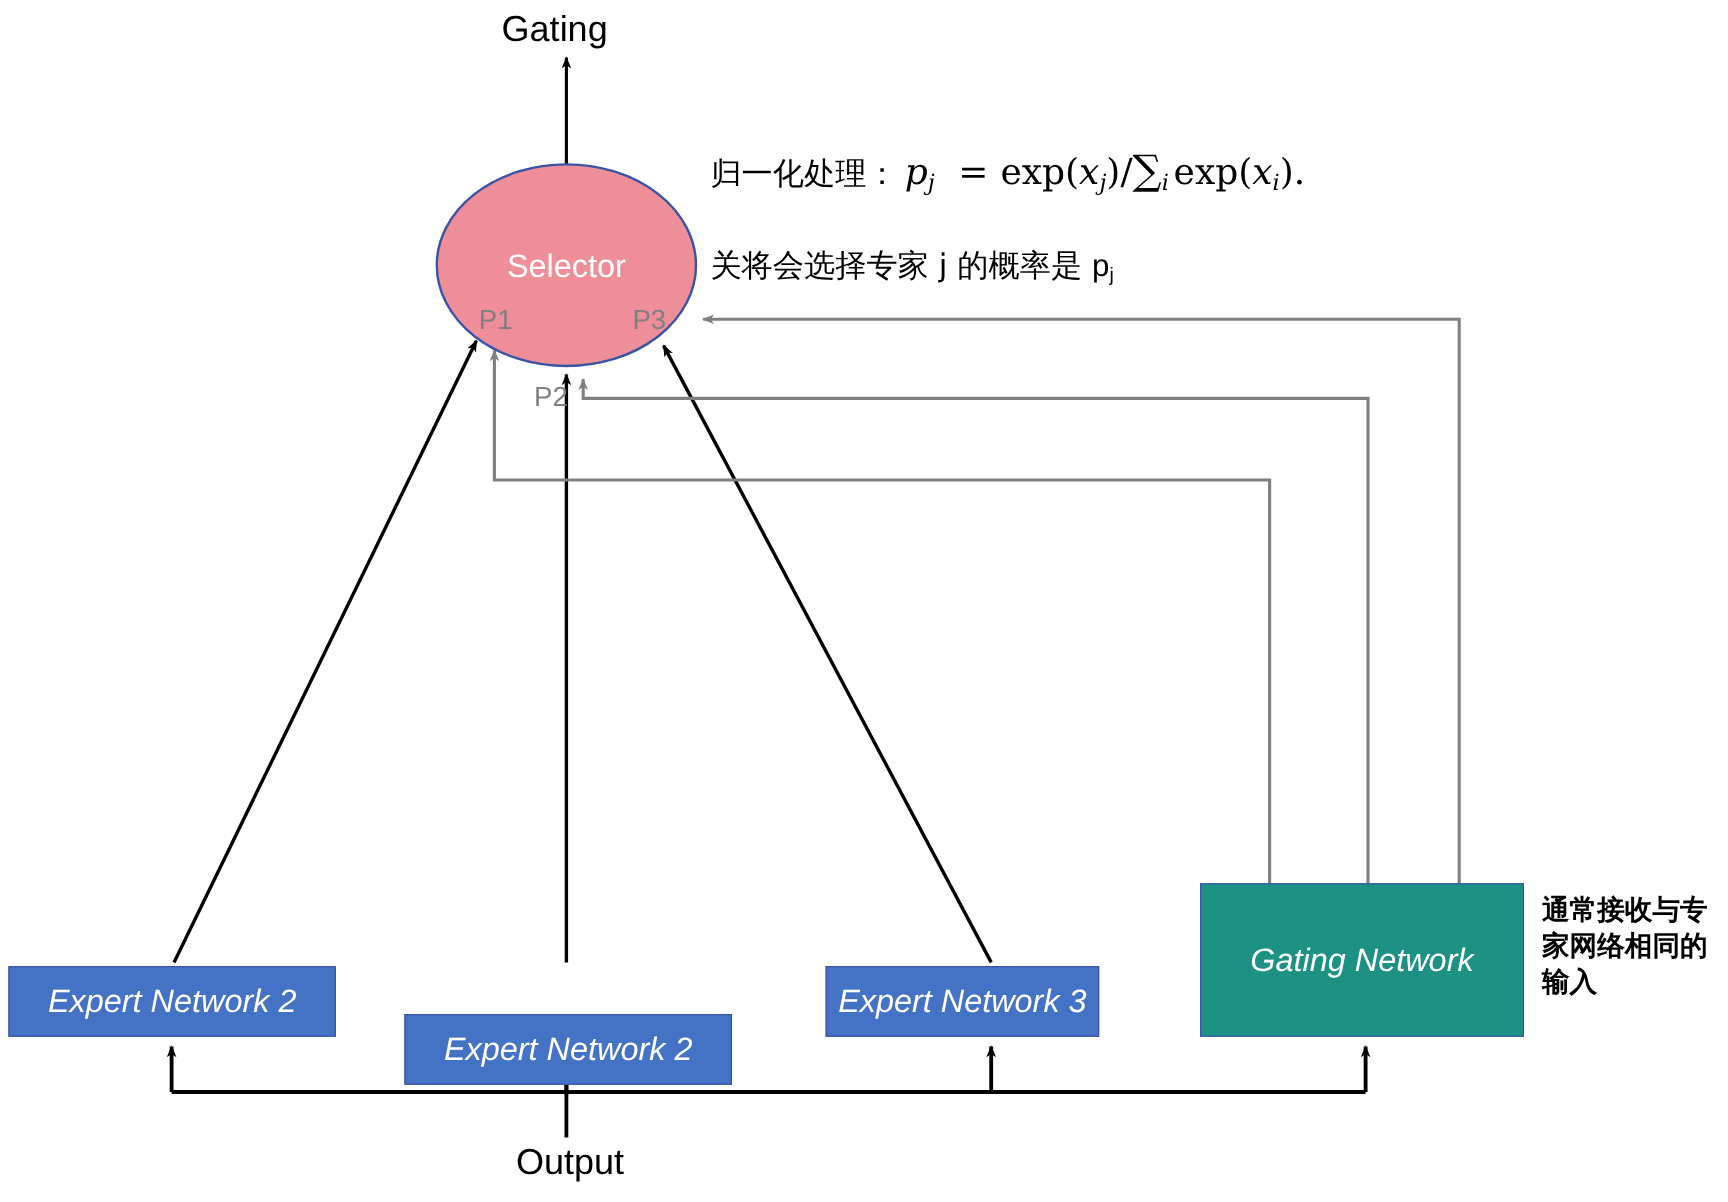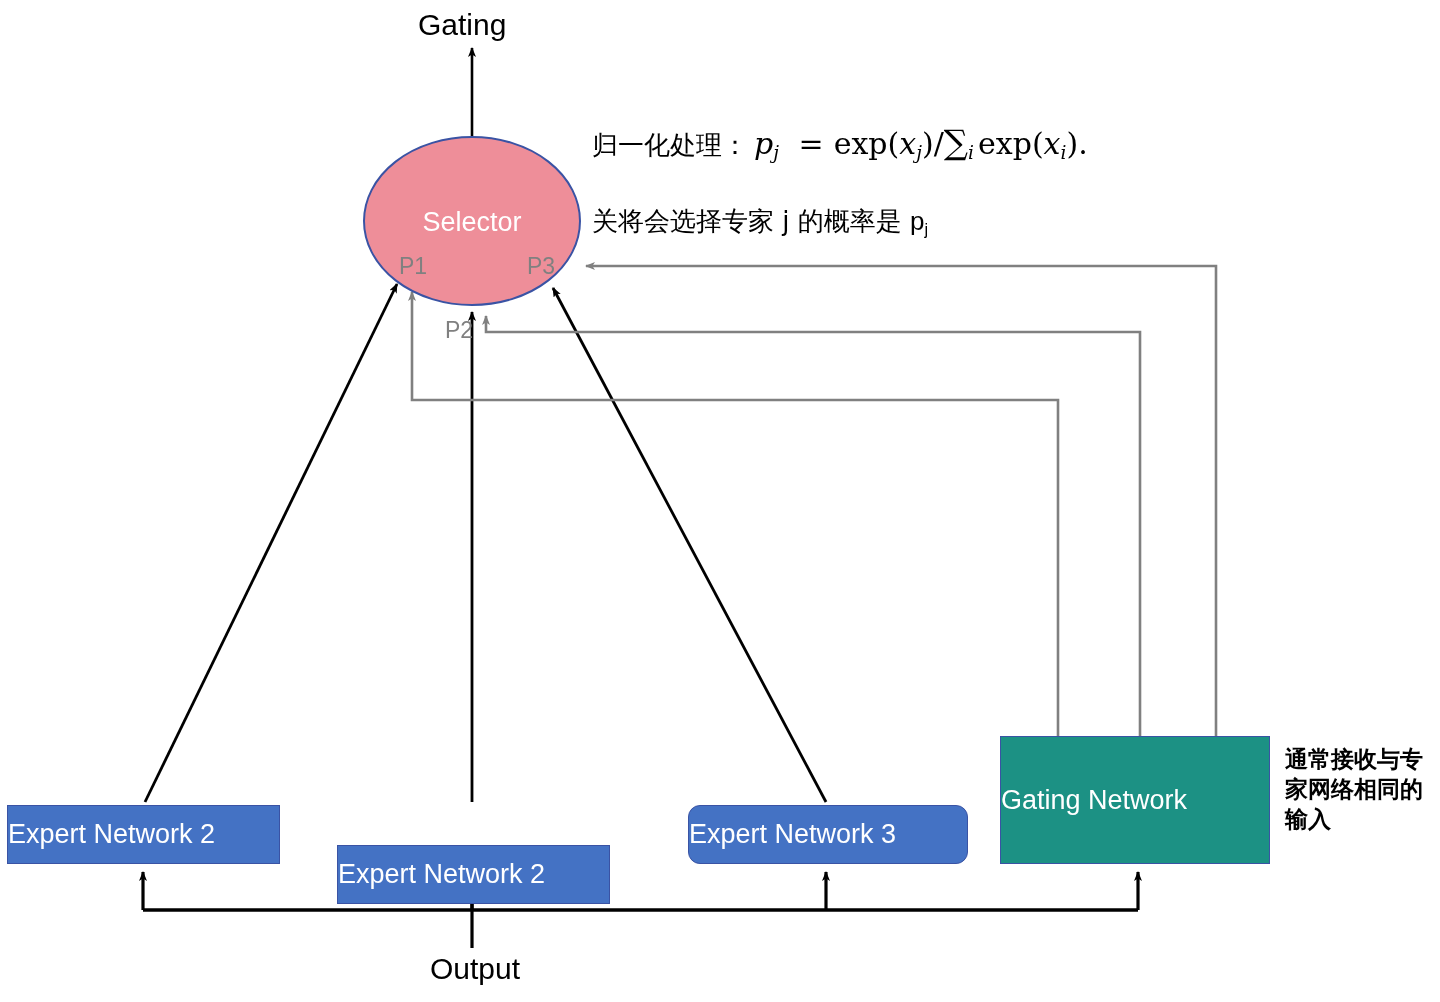--- a/index.html
+++ b/index.html
@@ -36,23 +36,25 @@
     font-size: 27px;
     white-space: nowrap;
     pointer-events: none;
   }
   .box {
     position: absolute;
     box-sizing: border-box;
     border: 1.5px solid #3a53a4;
     display: flex;
     align-items: center;
+    justify-content: center;
     color: #ffffff;
     font-size: 27px;
     font-family: "Liberation Sans", sans-serif;
+    font-style: italic;
   }
   .plain-label {
     position: absolute;
     color: #000000;
     font-family: "Liberation Sans", sans-serif;
     font-size: 30px;
     white-space: nowrap;
   }
   .p-label {
     position: absolute;
@@ -155,21 +157,21 @@
   <div class="p-label" style="left:399px; top:253px;">P1</div>
   <div class="p-label" style="left:445px; top:277px;margin-top:40px;">P2</div>
   <div class="p-label" style="left:527px; top:253px;">P3</div>
 
   <div class="box" style="left:7px; top:805px; width:273px; height:59px; background:#4472C4;">
     <span>Expert Network 2</span>
   </div>
   <div class="box" style="left:337px; top:805px; width:273px; height:59px; background:#4472C4;margin-top:40px;">
     <span>Expert Network 2</span>
   </div>
-  <div class="box" style="left:688px; top:805px; width:280px; height:59px; background:#4472C4;border-radius:12px;">
+  <div class="box" style="left:688px; top:805px; width:228px; height:59px; background:#4472C4;">
     <span>Expert Network 3</span>
   </div>
 
   <div class="box" style="left:1000px; top:736px; width:270px; height:128px; background:#1C9184;">
     <span>Gating Network</span>
   </div>
 
   <div class="formula-line" style="left:592px; top:122px;">
     <span>归一化处理：</span>
     <span class="math">

